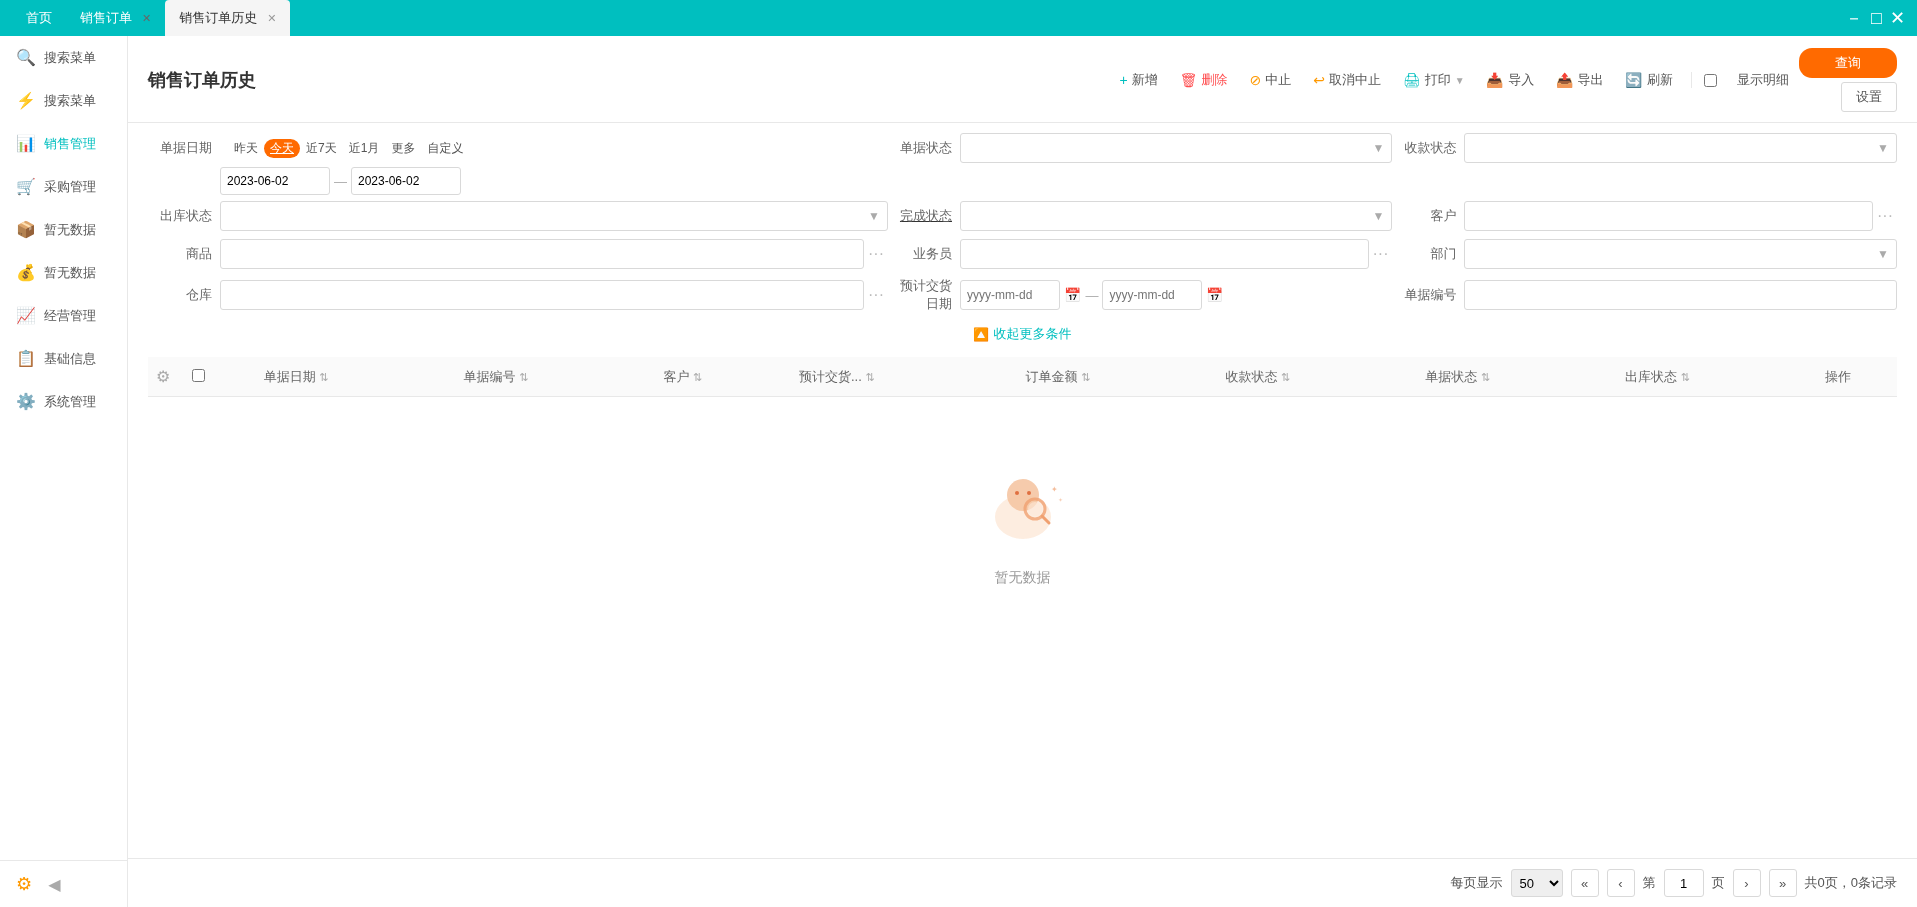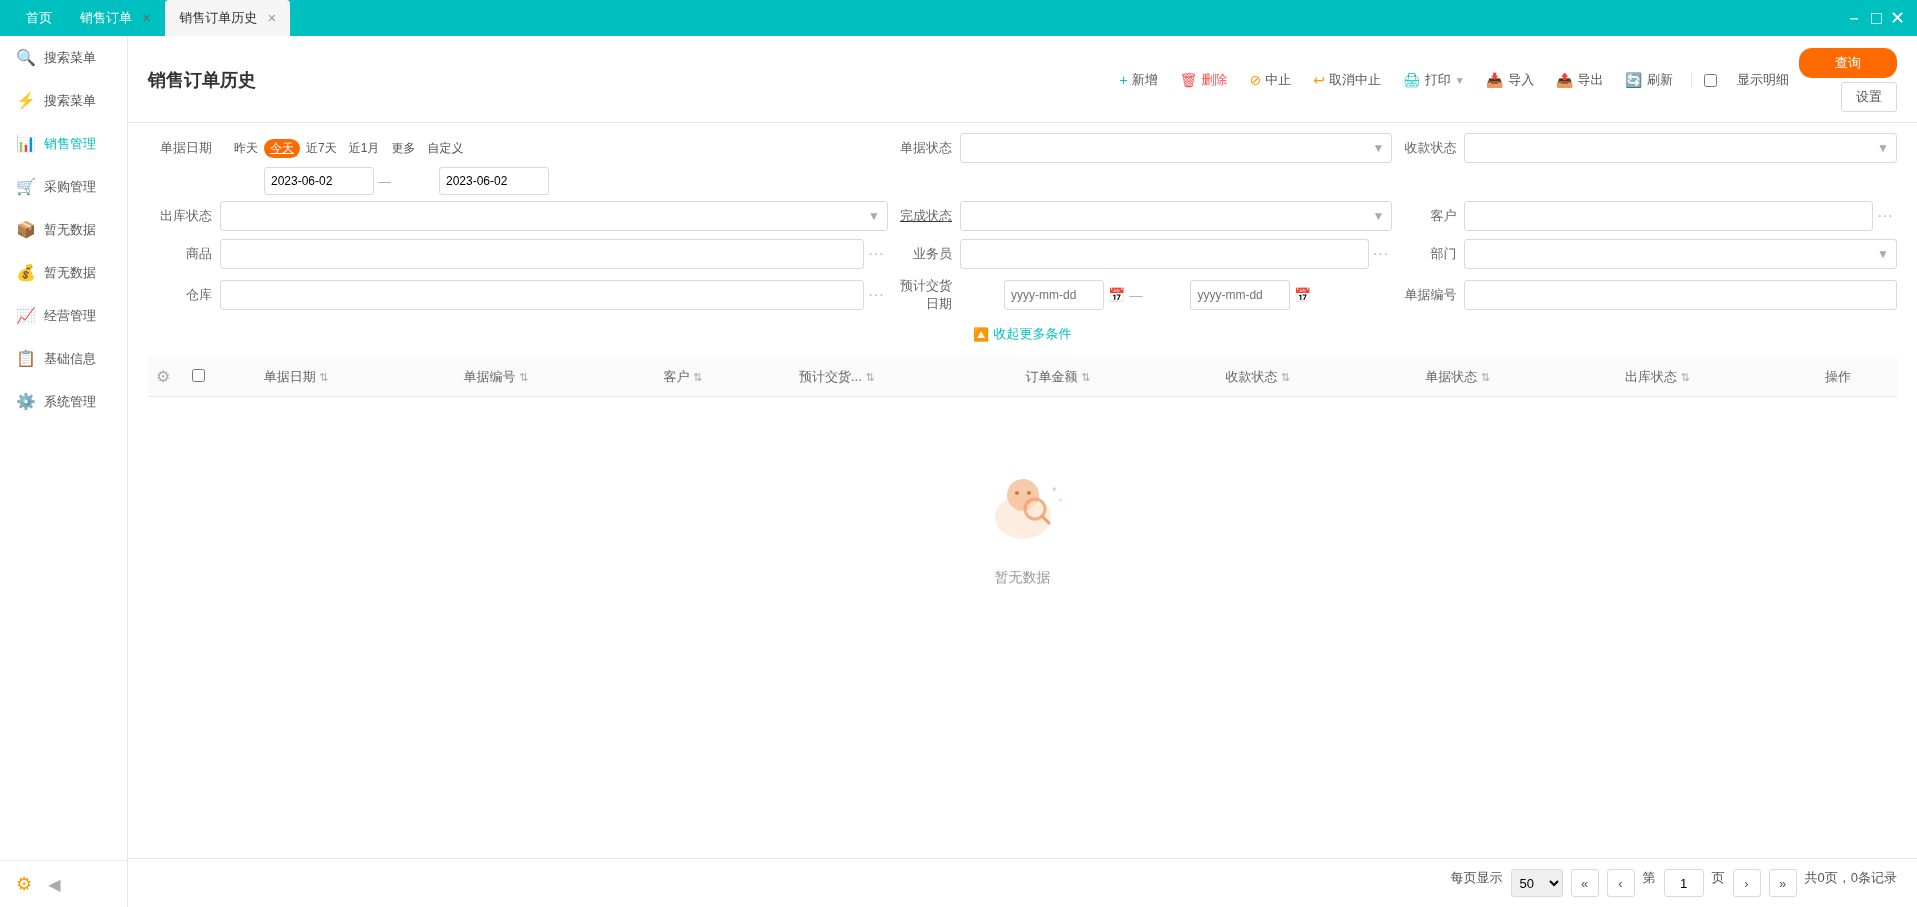--- a/index.html
+++ b/index.html
@@ -46,21 +46,21 @@
     .filter-row { display: flex; align-items: center; margin-bottom: 8px; gap: 0; }
     .filter-cell { display: flex; align-items: center; flex: 1; gap: 0; min-width: 0; }
     .filter-cell-label { width: 72px; flex-shrink: 0; color: #666; font-size: 13px; text-align: right; padding-right: 8px; }
     .filter-select-wrap { flex: 1; position: relative; }
     .filter-select-wrap select { width: 100%; height: 30px; border: 1px solid #d9d9d9; border-radius: 3px; padding: 0 28px 0 8px; font-size: 13px; outline: none; background: #fff; appearance: none; cursor: pointer; }
     .filter-select-wrap .arrow { position: absolute; right: 8px; top: 50%; transform: translateY(-50%); color: #aaa; font-size: 12px; pointer-events: none; }
     .filter-dots { color: #bbb; font-size: 16px; cursor: pointer; padding: 0 4px; }
     .filter-input-wrap { flex: 1; position: relative; }
     .filter-input-wrap input { width: 100%; height: 30px; border: 1px solid #d9d9d9; border-radius: 3px; padding: 0 8px; font-size: 13px; outline: none; background: #fff; }
     .date-range { display: flex; align-items: center; gap: 4px; }
-    .date-range input { width: 120px; height: 30px; border: 1px solid #d9d9d9; border-radius: 3px; padding: 0 8px; font-size: 13px; outline: none; background: #fff; margin-left: 44px; }
+    .date-range input { width: 120px; height: 30px; border: 1px solid #d9d9d9; border-radius: 3px; padding: 0 8px; font-size: 13px; outline: none; background: #fff; }
     .date-icon { color: #aaa; font-size: 14px; cursor: pointer; }
     .date-dash { color: #aaa; }
 
     
     .date-quick { display: flex; align-items: center; margin-left: 8px; }
     .date-quick-btn { padding: 1px 6px; border-radius: 10px; font-size: 12px; cursor: pointer; border: none; background: none; color: #555; }
     .date-quick-btn.active { background: #ff6a00; color: #fff; border-radius: 10px; text-decoration: underline; }
 
     
     .collapse-row { text-align: center; padding: 4px 0; color: #00bfbf; font-size: 13px; cursor: pointer; display: flex; align-items: center; justify-content: center; gap: 4px; }
@@ -73,21 +73,21 @@
     .data-table td { border-bottom: 1px solid #f0f0f0; padding: 10px 8px; font-size: 13px; color: #333; }
     .table-header-row th:first-child { width: 36px; }
     .settings-icon-btn { color: #aaa; font-size: 16px; cursor: pointer; }
 
     
     .empty-state { display: flex; flex-direction: column; align-items: center; justify-content: center; padding: 60px 0; }
     .empty-icon { width: 100px; height: 100px; position: relative; margin-bottom: 12px; }
     .empty-text { color: #999; font-size: 14px; }
 
     
-    .pagination-bar { background: #fff; border-top: 1px solid #e8e8e8; padding: 10px 20px; display: flex; justify-content: flex-end; gap: 8px; flex-shrink: 0; font-size: 13px; color: #555; }
+    .pagination-bar { background: #fff; border-top: 1px solid #e8e8e8; padding: 10px 20px; display: flex; align-items: center; justify-content: flex-end; gap: 8px; flex-shrink: 0; font-size: 13px; color: #555; }
     .page-size-select { height: 28px; border: 1px solid #d9d9d9; border-radius: 3px; padding: 0 4px; font-size: 13px; outline: none; cursor: pointer; }
     .page-btn { width: 28px; height: 28px; border: 1px solid #d9d9d9; border-radius: 3px; background: #fff; cursor: pointer; font-size: 13px; display: flex; align-items: center; justify-content: center; color: #555; }
     .page-btn:disabled { color: #ccc; cursor: not-allowed; }
     .page-input { width: 40px; height: 28px; border: 1px solid #d9d9d9; border-radius: 3px; text-align: center; font-size: 13px; outline: none; }
 
     
     .empty-svg { width: 100px; height: 100px; }
 
     .divider { width: 1px; height: 16px; background: #e8e8e8; margin: 0 2px; }
   </style>

